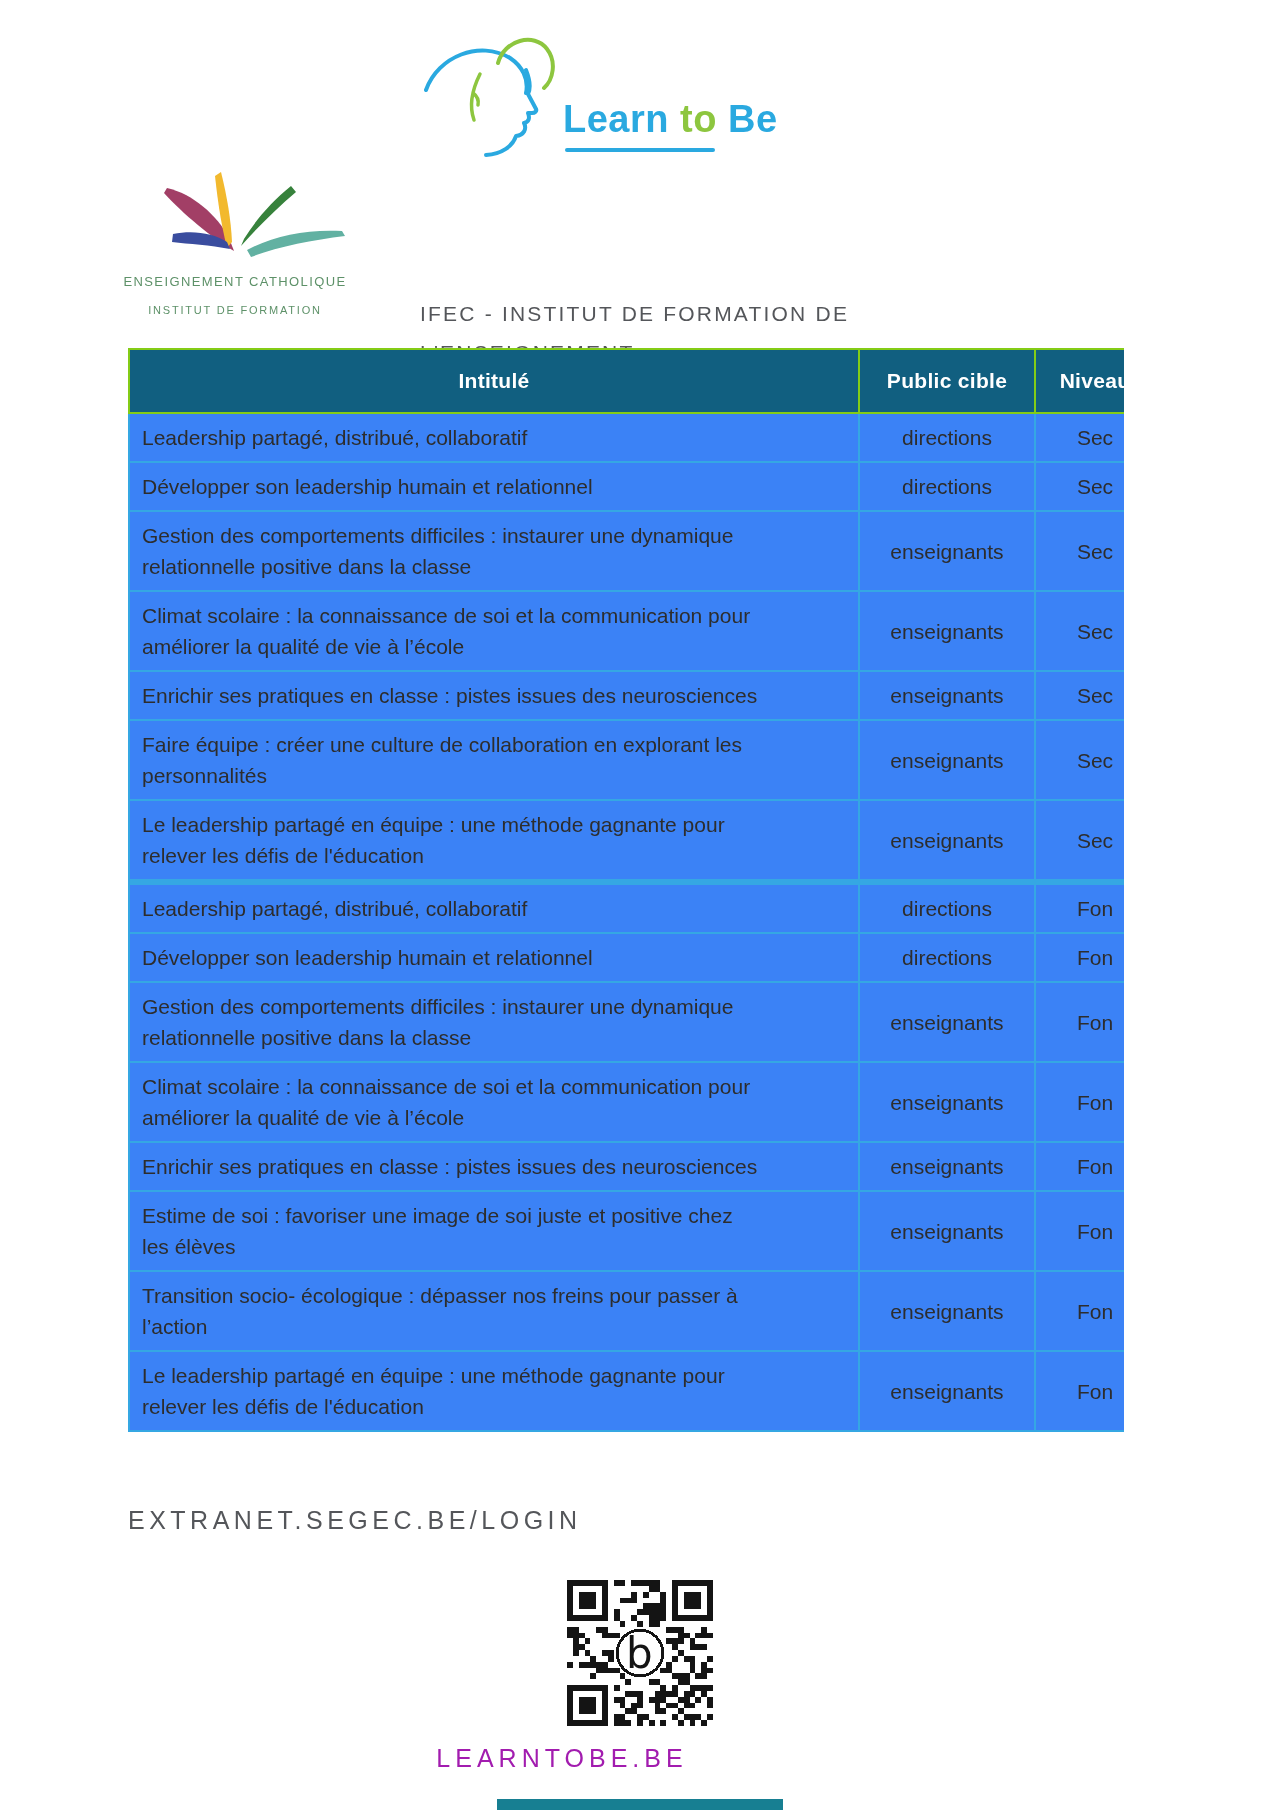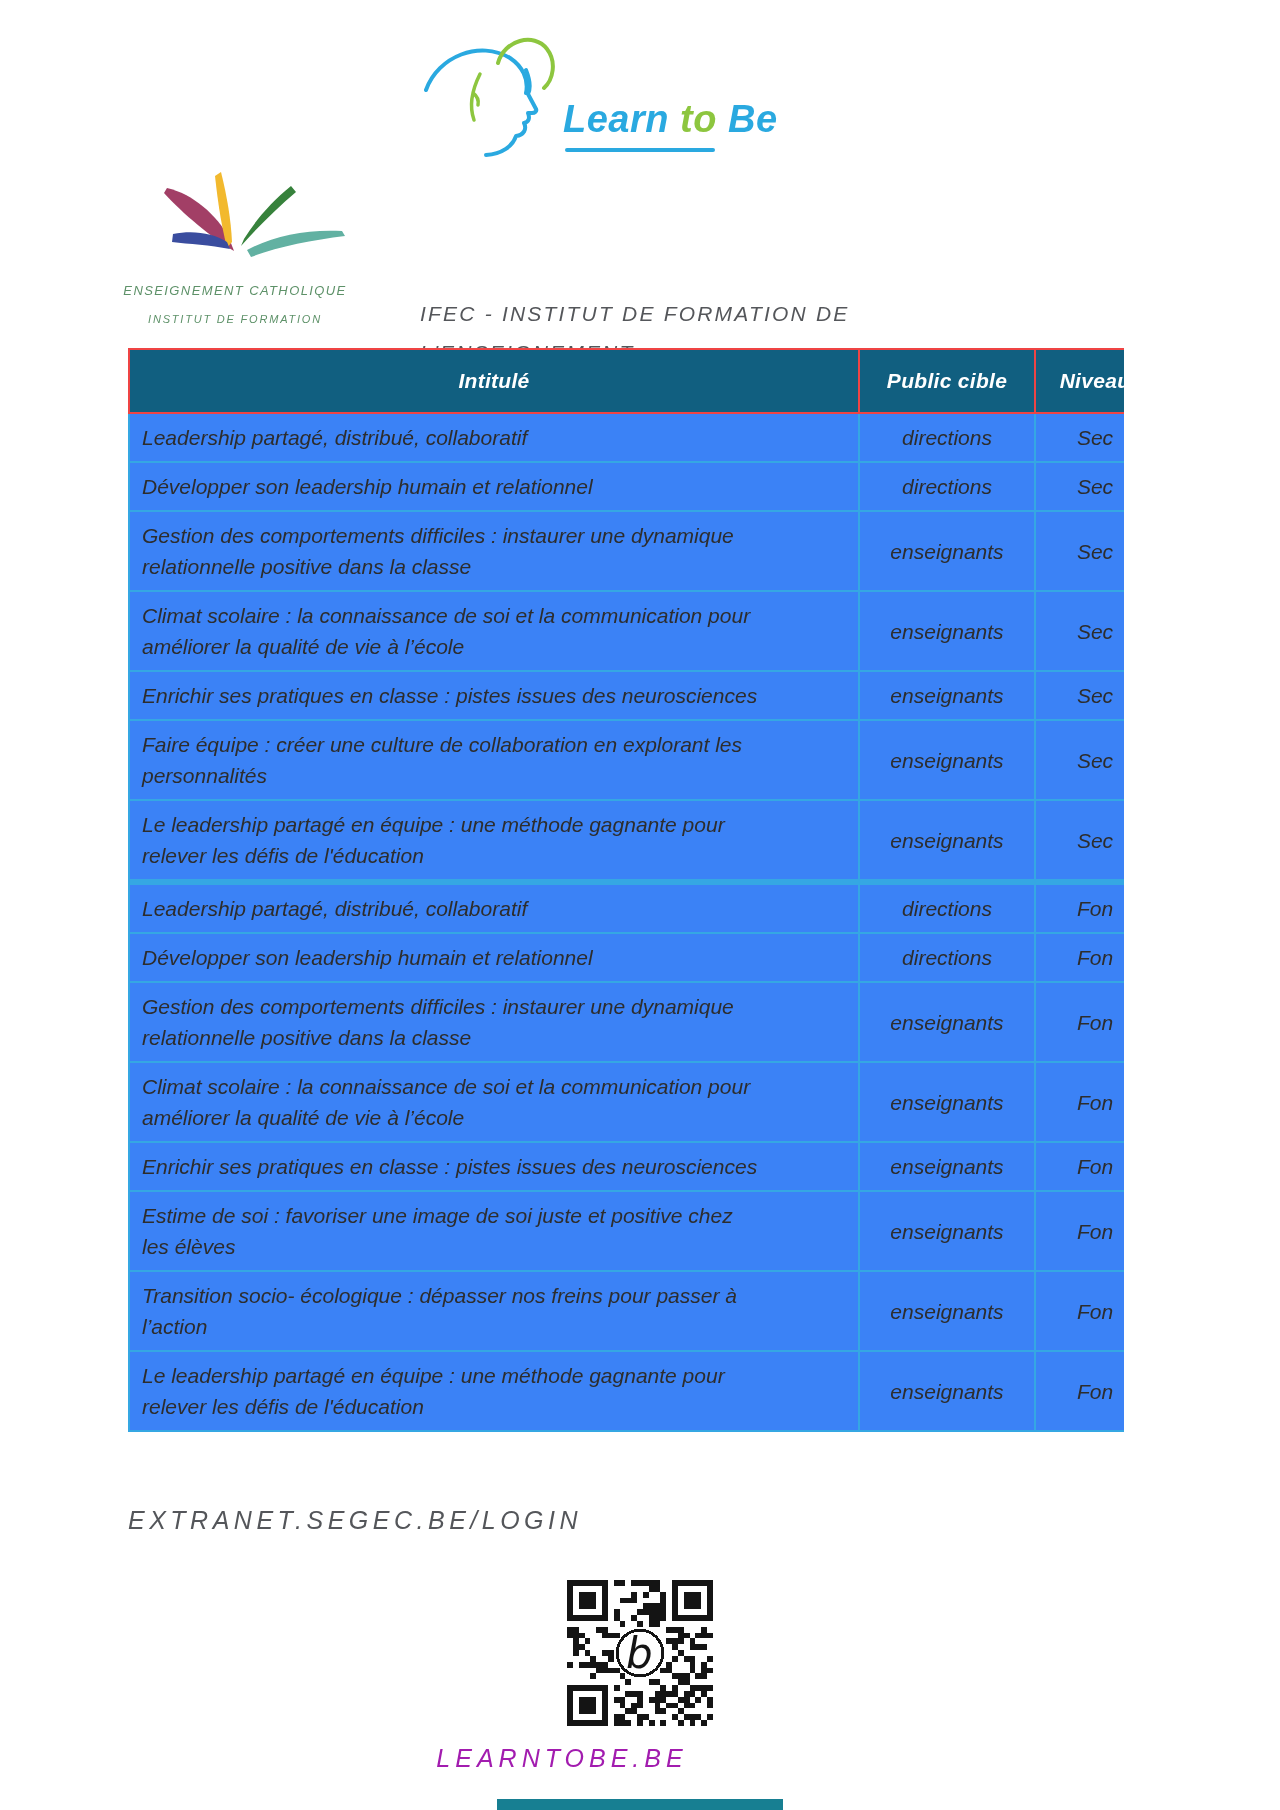--- a/index.html
+++ b/index.html
@@ -1,48 +1,48 @@
 <!DOCTYPE html>
 <html><head>
 <meta charset="utf-8">
 <style>
   html,body{margin:0;padding:0;background:#ffffff;}
   .page{
     position:relative;width:1124px;height:1810px;background:#fff;overflow:hidden;
-    font-family:"Liberation Sans",sans-serif;color:#2e2e2e;font-style:italic;
+    font-family:"Liberation Sans",sans-serif;color:#2e2e2e;
   }
   
   .ltb-logo{position:absolute;left:418px;top:30px;width:360px;height:135px;}
   .ltb-icon{position:absolute;left:0;top:0;}
   .ltb-wordmark{position:absolute;left:145px;top:68px;font-size:38px;font-weight:bold;letter-spacing:0.5px;white-space:nowrap;}
   .ltb-blue{color:#2aa9e0;}
   .ltb-green{color:#8dc63f;}
   .ltb-underline{position:absolute;left:147px;top:118px;width:150px;height:4px;background:#2aa9e0;border-radius:2px;}
   
   .ec-logo{position:absolute;left:110px;top:158px;width:250px;text-align:center;}
   .ec-strokes{display:block;margin:0 auto;}
-  .ec-line1{font-size:13px;letter-spacing:1.4px;color:#5d9168;margin-top:13px;white-space:nowrap;}
+  .ec-line1{font-size:13px;letter-spacing:1.4px;color:#5d9168;margin-top:4px;white-space:nowrap;}
   .ec-line2{font-size:11px;letter-spacing:1.8px;color:#5d9168;margin-top:15px;white-space:nowrap;}
   
   .page-title{
     position:absolute;left:420px;top:280px;width:640px;
     font-size:21px;line-height:39px;letter-spacing:2.2px;
     color:#54565a;font-weight:500;white-space:pre-line;
   }
   
   table.formations{
     position:absolute;left:128px;top:348px;width:1026px;
     border-collapse:collapse;table-layout:fixed;
   }
   .formations col.c1{width:730px;}
   .formations col.c2{width:176px;}
   .formations col.c3{width:120px;}
   .formations th{
     background:#115f80;color:#fff;font-size:21px;font-weight:bold;
-    height:60px;border:2px solid #ef4444;text-align:center;letter-spacing:0.3px;
+    height:60px;border:2px solid #84cc16;text-align:center;letter-spacing:0.3px;
   }
   .formations td{
     border:2px solid #35a7e3;font-size:21px;line-height:31px;color:#2d2d2d;
     padding:8px 12px;vertical-align:middle;background:#3b82f6;
   }
   .formations td.c-title{text-align:left;white-space:pre-line;}
   .formations td.c-center{text-align:center;}
   .formations tbody[data-section="1"] tr:first-child td{border-top:6px solid #35a7e3;}
   
   .extranet-url{

